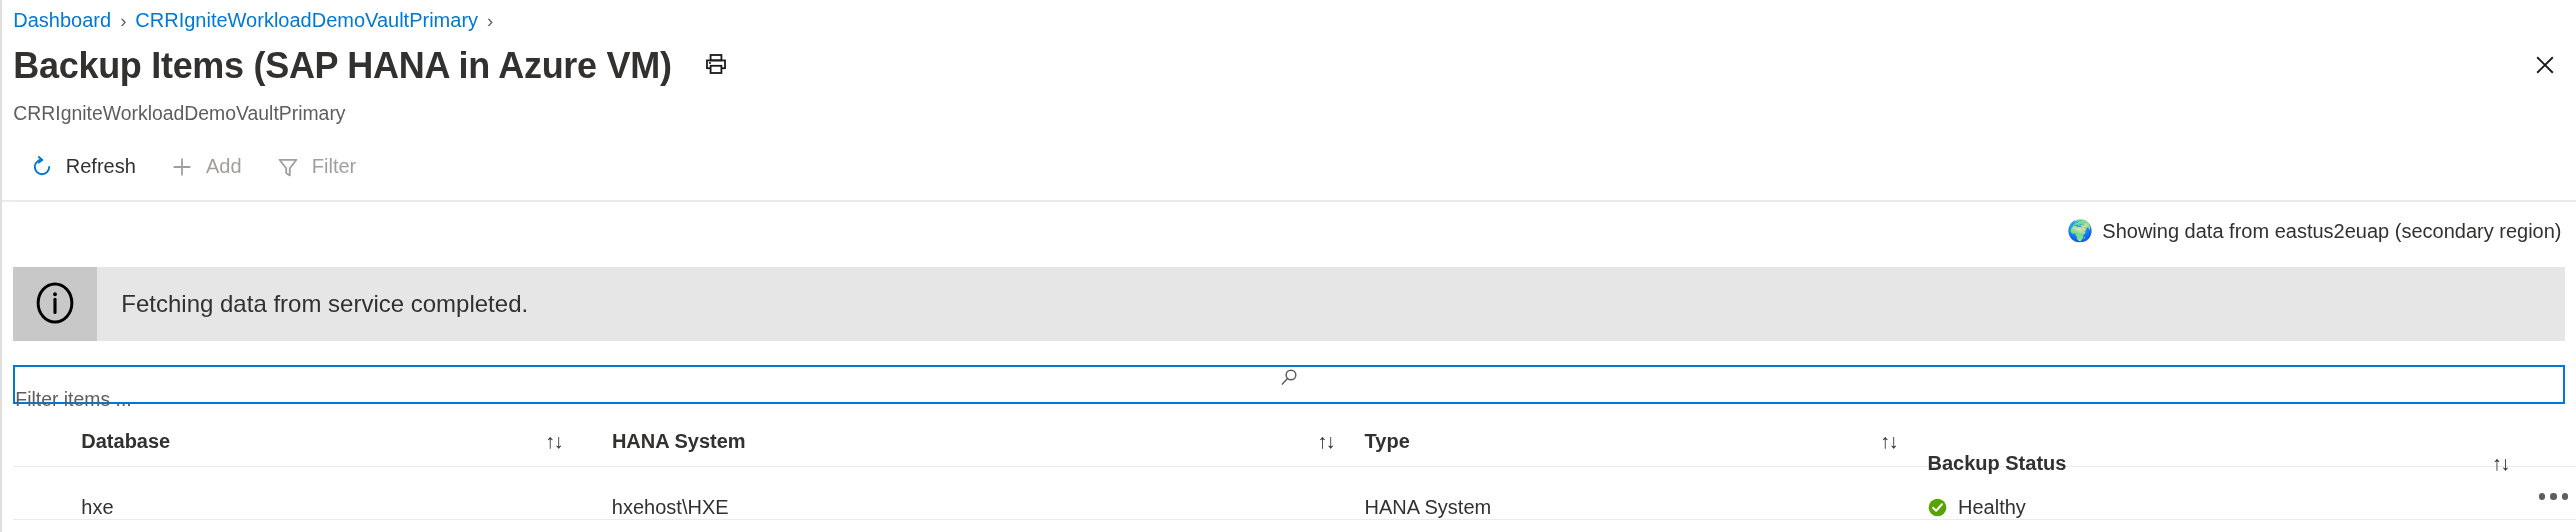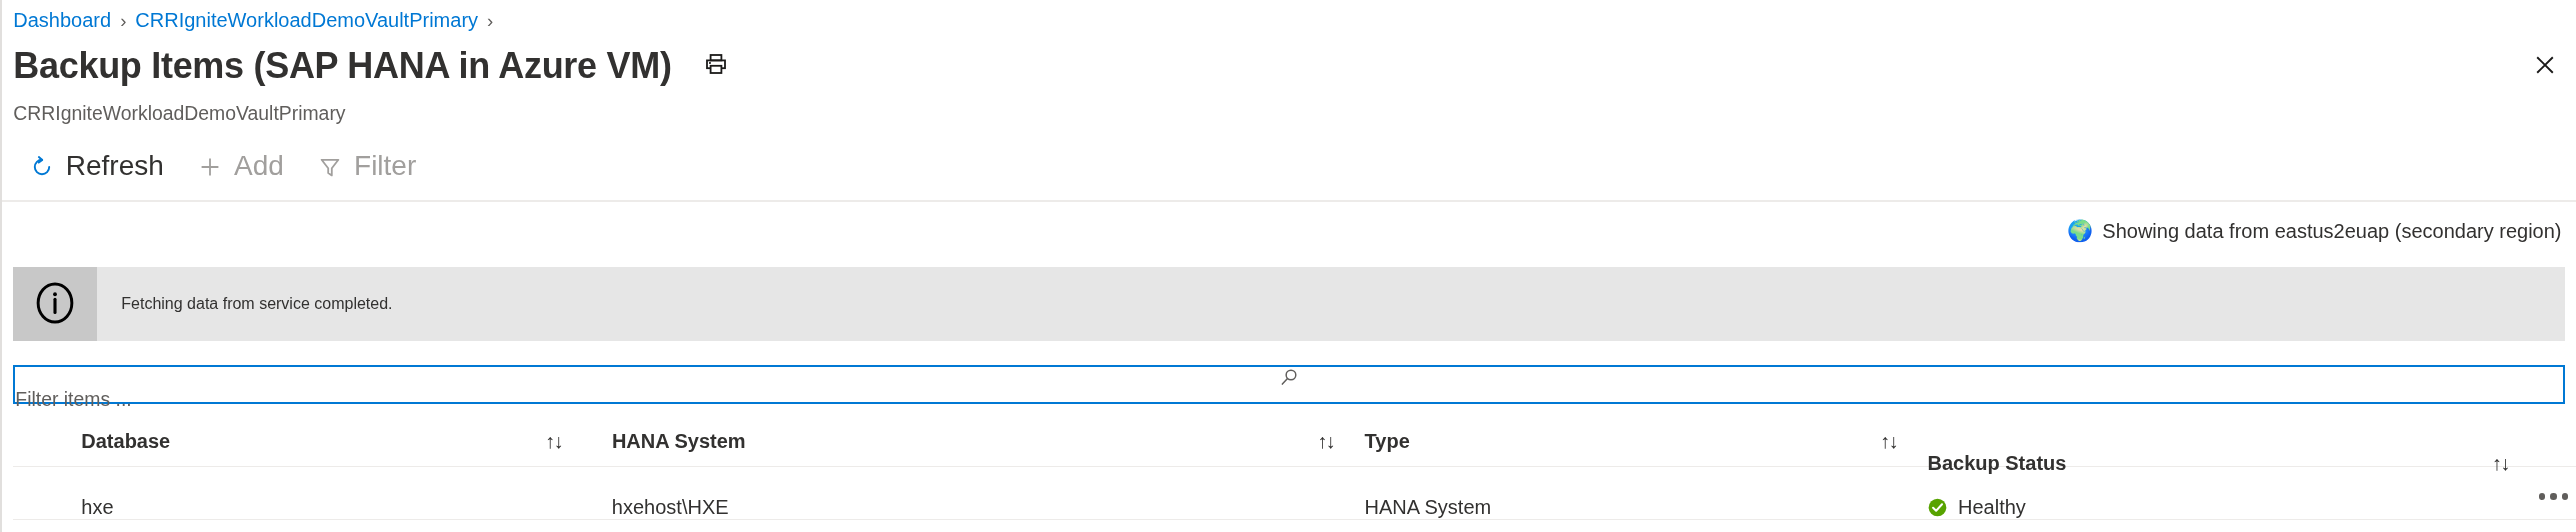--- a/index.html
+++ b/index.html
@@ -117,21 +117,21 @@
   .cmd.disabled { cursor: default; }
   .cmd-ico {
     display: flex;
     align-items: center;
     justify-content: center;
     width: 27.5px;
     height: 27.5px;
     margin-right: 10.5px;
   }
   .cmd-label {
-    font-size: 28px;
+    font-size: 20px;
     color: #323130;
     line-height: 22.6px;
   }
   .cmd.disabled .cmd-label { color: #a19f9d; }
 
   .toolbar-rule {
     position: absolute;
     left: 0;
     right: 0;
     top: 200px;
@@ -172,21 +172,21 @@
     width: 84px;
     height: 74px;
     background: #c8c8c8;
     display: flex;
     align-items: center;
     justify-content: center;
     flex: 0 0 auto;
   }
   .info-text {
     margin-left: 24px;
-    font-size: 16px;
+    font-size: 24px;
     color: #323130;
     line-height: 22.6px;
   }
 
   
   .filter-box {
     position: absolute;
     left: 11.3px;
     right: 11.3px;
     top: 365px;

